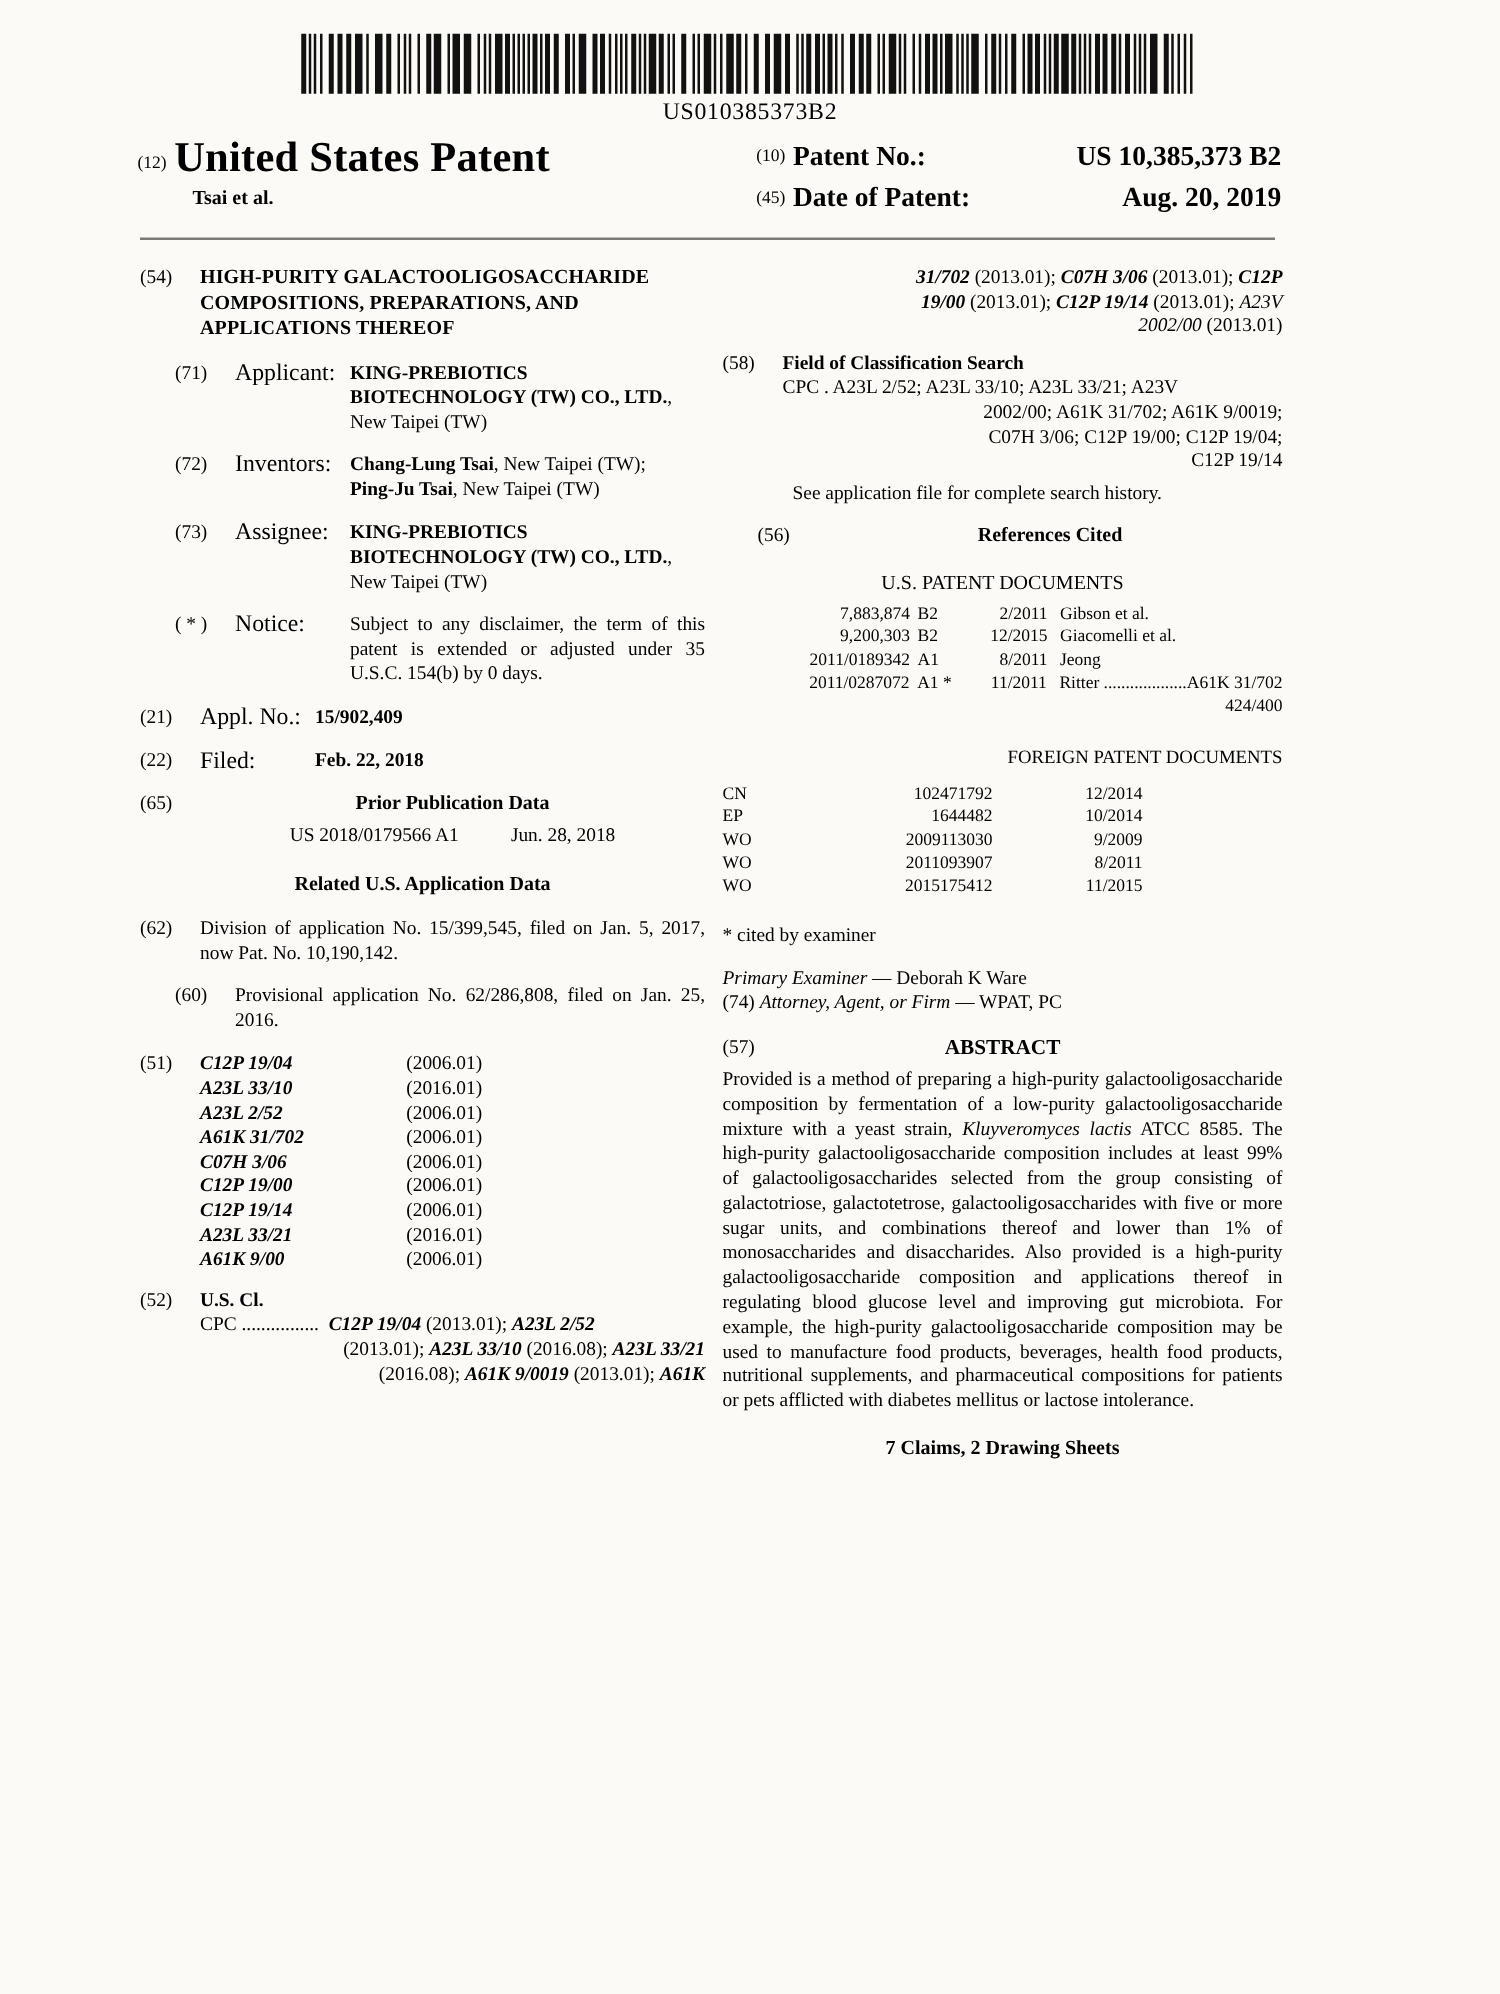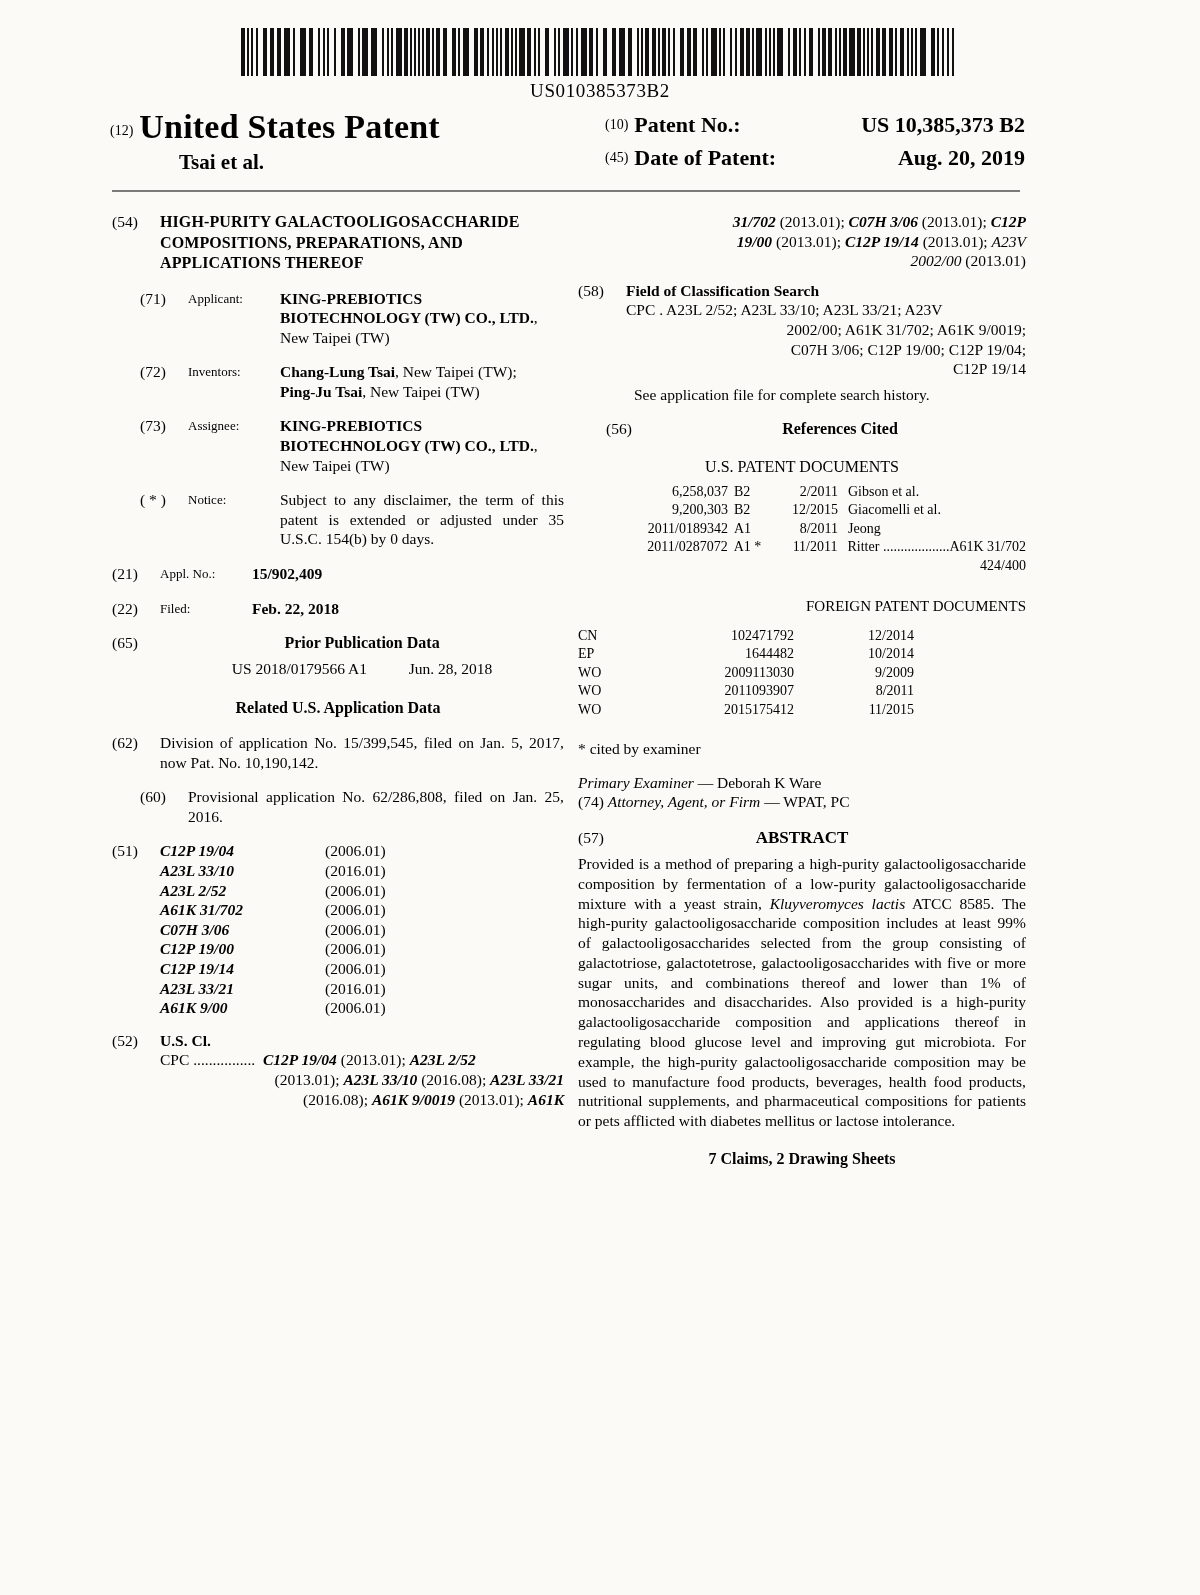--- a/index.html
+++ b/index.html
@@ -61,24 +61,24 @@
   .hdr-right { position: absolute; left: 495px; top: 4px; width: 420px; }
   .code { font-size: 14px; vertical-align: 3px; }
   .title-main {
     font-size: 34px;
     font-weight: bold;
     letter-spacing: 0.2px;
     display: inline-block;
     margin-left: 6px;
   }
   .author-line {
-    font-size: 21px;
+    font-size: 16px;
     font-weight: bold;
     margin-top: 4px;
-    margin-left: 69px;
+    margin-left: 44px;
   }
   .pr-row { font-size: 22px; font-weight: bold; white-space: nowrap; margin-bottom: 7px; }
   .pr-row .code { font-size: 14px; font-weight: normal; }
   .pr-label { display: inline-block; margin-left: 6px; }
   .pr-value { float: right; }
   .rule {
     position: absolute;
     left: 112px;
     top: 190px;
     width: 908px;
@@ -100,21 +100,21 @@
   .num {
     position: absolute;
     left: 0; top: 0;
     width: 44px;
     font-size: 15.5px;
   }
   .lbl {
     position: absolute;
     left: 48px; top: 0;
     width: 90px;
-    font-size: 13px;
+    font-size: 19px;
   }
   .body-ind { margin-left: 140px; }
   .body-ind2 { margin-left: 48px; }
   .b { font-weight: bold; }
   .i { font-style: italic; }
   .bi { font-weight: bold; font-style: italic; }
 
   .title54 {
     margin-left: 48px;
     font-weight: bold;
@@ -338,21 +338,21 @@
 
     <div class="blk mt10">
       <div class="num">(56)</div>
       <div class="body-ind2 ctr">References Cited</div>
     </div>
 
     <div class="blk" style="margin-top:18px;">
       <div style="text-align:center;font-size:16px;">U.S. PATENT DOCUMENTS</div>
       <div class="reftable">
         <div class="usref-row">
-          <span class="usref-no">6,258,037</span>
+          <span class="usref-no">7,883,874</span>
           <span class="usref-kind">B2</span>
           <span class="usref-date">2/2011</span>
           <span class="usref-name">Gibson et al.</span>
         </div>
         <div class="usref-row">
           <span class="usref-no">9,200,303</span>
           <span class="usref-kind">B2</span>
           <span class="usref-date">12/2015</span>
           <span class="usref-name">Giacomelli et al.</span>
         </div>

